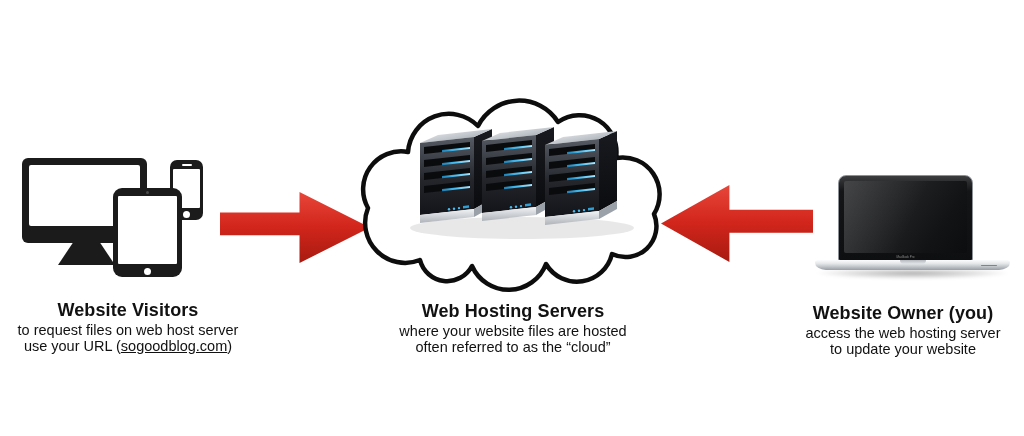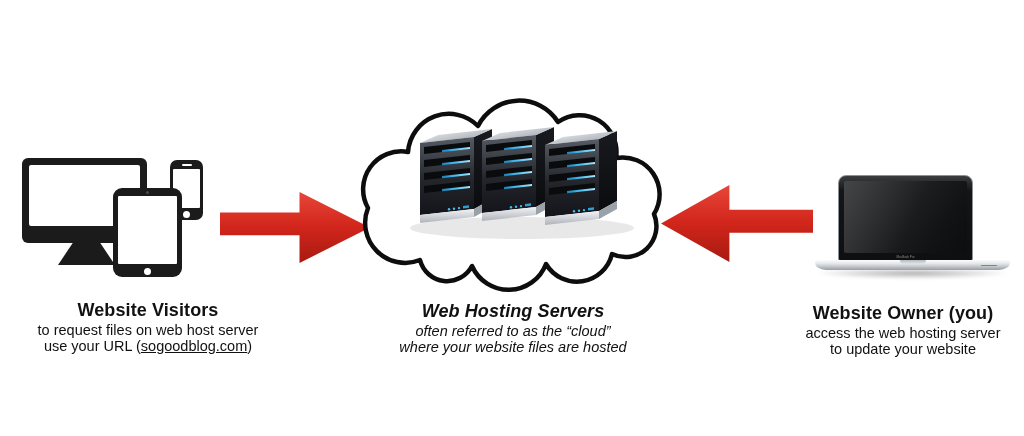--- a/index.html
+++ b/index.html
@@ -166,30 +166,30 @@
     <div class="laptop-screen">
       <div class="laptop-display"></div>
       <div class="laptop-brand">MacBook Pro</div>
     </div>
     <div class="laptop-base">
       <div class="laptop-notch"></div>
       <div class="laptop-slot"></div>
     </div>
   </div>
 
-  <div class="label" style="left:20px;top:300px;width:256px;">
+  <div class="label" style="left:0;top:300px;width:256px;">
     <div class="label-title">Website Visitors</div>
     <div class="label-line">to request files on web host server</div>
     <div class="label-line"><span>use your URL (</span><span class="inline-link">sogoodblog.com</span><span>)</span></div>
   </div>
 
-  <div class="label" style="left:385px;top:301px;width:256px;font-style:italic;">
+  <div class="label" style="left:385px;top:301px;width:256px;">
     <div class="label-title">Web Hosting Servers</div>
+    <div class="label-line">where your website files are hosted</div>
     <div class="label-line">often referred to as the “cloud”</div>
-    <div class="label-line">where your website files are hosted</div>
   </div>
 
   <div class="label" style="left:775px;top:303px;width:256px;">
     <div class="label-title">Website Owner (you)</div>
     <div class="label-line">access the web hosting server</div>
     <div class="label-line">to update your website</div>
   </div>
 
 </div>
 

